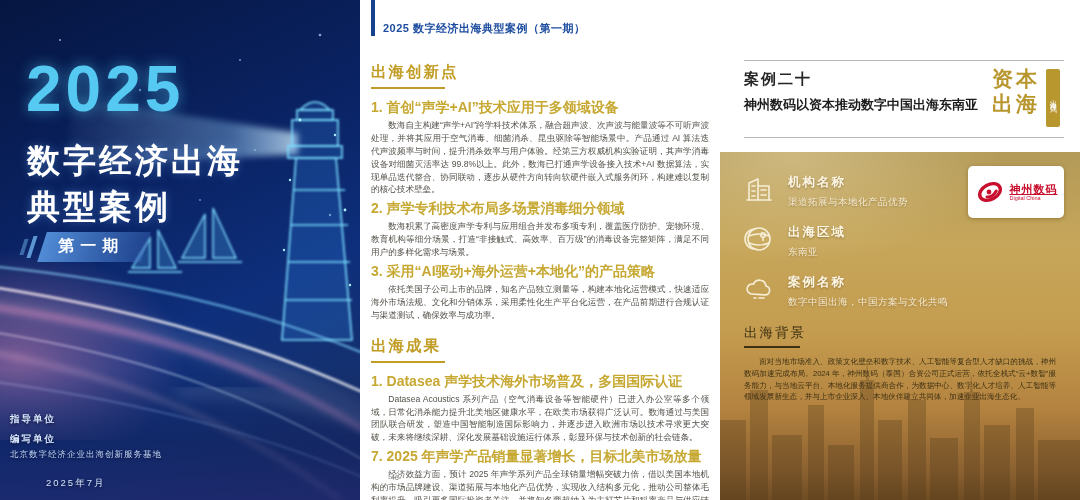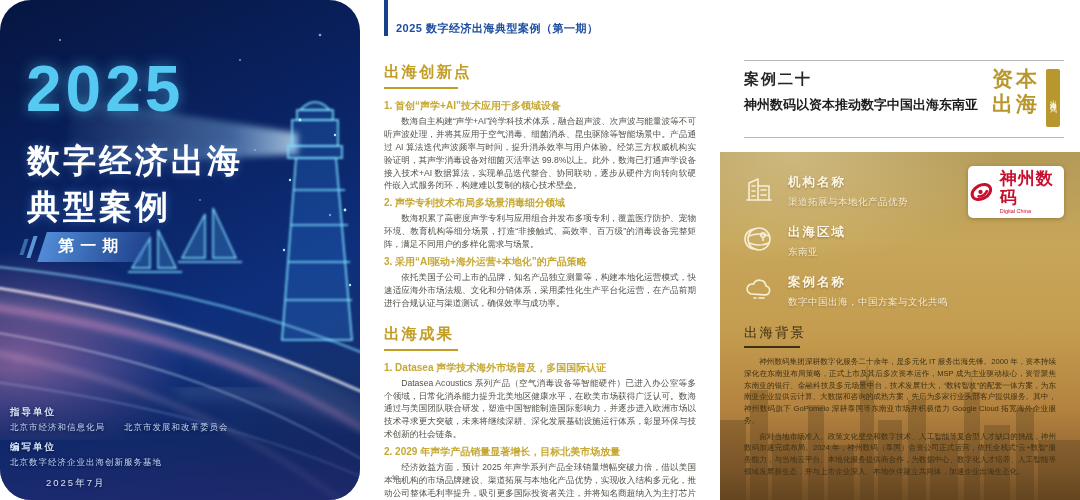--- a/index.html
+++ b/index.html
@@ -1,51 +1,51 @@
 <!DOCTYPE html>
 <html><head>
 <meta charset="utf-8">
 <style>
   * { margin:0; padding:0; box-sizing:border-box; }
   html,body { width:1080px; height:500px; overflow:hidden; }
   body { font-family:"Liberation Sans","DejaVu Sans",sans-serif; display:flex; background:#fff; }
 
   
   .cover { position:relative; width:360px; height:500px; overflow:hidden;
-    background:linear-gradient(155deg,#061641 0%,#0a2364 38%,#0e2f7c 62%,#14306f 80%,#1c2a60 100%);border-radius:31px; }
+    background:linear-gradient(155deg,#061641 0%,#0a2364 38%,#0e2f7c 62%,#14306f 80%,#1c2a60 100%); }
   .cover-art { position:absolute; inset:0; }
   .pink-glow { position:absolute; left:-60px; bottom:60px; width:260px; height:200px;
     background:radial-gradient(ellipse at 30% 60%, rgba(255,150,190,.45), rgba(255,150,190,0) 65%); }
   .sea-fade { position:absolute; left:0; bottom:0; width:100%; height:130px;
     background:linear-gradient(180deg, rgba(8,20,70,0) 0%, rgba(16,34,96,.55) 55%, rgba(30,40,110,.75) 100%); }
   .cover-year { position:absolute; left:26px; top:52px; font-size:64px; font-weight:bold;
     color:#55c9f2; letter-spacing:4px; text-shadow:0 0 14px rgba(85,201,242,.55); }
   .cover-title { position:absolute; left:27px; top:138px; color:#ffffff; font-weight:bold;
     font-size:33px; line-height:1.38; letter-spacing:3px; text-shadow:0 0 10px rgba(120,180,255,.4); }
   .issue-badge-row { position:absolute; left:22px; top:232px; display:flex; align-items:center; }
   .issue-tick { width:4px; height:22px; background:rgba(120,190,250,.75); transform:skewX(-18deg); margin-right:4px; }
   .issue-tick.small { height:16px; opacity:.6; }
   .issue-badge { transform:skewX(-18deg); background:linear-gradient(90deg, rgba(88,150,226,.9), rgba(70,120,205,.35));
     padding:4px 22px 5px 16px; margin-left:4px; }
   .issue-badge span { display:inline-block; transform:skewX(18deg); color:#fff; font-size:16px;
     font-weight:bold; letter-spacing:6px; }
   .cover-footer { position:absolute; left:10px; bottom:10px; width:100%; text-align:left;
     color:#cfe2ff; text-shadow:0 1px 3px rgba(0,10,40,.8); }
   .cover-footer .lbl { font-size:9.5px; font-weight:bold; margin-top:7px; letter-spacing:2px; color:#dbe9ff; }
   .cover-footer .orgs { font-size:8.5px; margin-top:3px; letter-spacing:1px; color:#c3d6f5; }
-  .cover-footer .date { font-size:9.5px; margin-top:8px; letter-spacing:2px; color:#d5e4fb;padding-left:36px; }
+  .cover-footer .date { font-size:9.5px; margin-top:16px; letter-spacing:2px; color:#d5e4fb;padding-left:36px; }
 
   
-  .page { position:relative; width:360px; height:500px; background:#ffffff; padding:0 24px; }
+  .page { position:relative; width:360px; height:500px; background:#ffffff; padding:0 11px; }
   .page-header { display:flex; align-items:flex-start; margin-bottom:26px; }
   .page-header .bar { width:4px; height:36px; background:#16418c; margin-right:8px; }
   .page-header .txt { padding-top:21px; color:#1d4da0; font-size:11px; font-weight:bold; letter-spacing:.5px; }
   .sec-title { color:#c19d25; font-size:15.5px; font-weight:bold; letter-spacing:2px; margin-top:2px; }
   .sec-underline { width:74px; height:2px; background:#c19d25; margin:4px 0 10px 0; }
-  .item-head { color:#c6a832; font-size:10px; font-weight:bold; margin-top:4px; margin-bottom:2px; }
+  .item-head { color:#c6a832; font-size:14px; font-weight:bold; margin-top:4px; margin-bottom:2px; }
   .item-body { color:#55514a; font-size:8.6px; line-height:1.5; text-align:justify; text-indent:2em; margin-bottom:4px; }
   .results-gap { margin-top:14px; }
   .page-num { position:absolute; left:28px; bottom:18px; font-size:7.5px; color:#8a8a8a; }
 
   
   .case { position:relative; width:360px; height:500px; background:#ffffff; overflow:hidden; }
   .case-head { position:relative; height:152px; padding:11px 24px; }
   .case-hr { position:absolute; left:24px; right:16px; height:1px; background:#b9b9b9; }
   .hr-top { top:60px; } .hr-bottom { top:137px; }
   .case-no { position:absolute; left:24px; top:70px; font-size:15px; font-weight:bold; color:#262626; letter-spacing:2px; }
@@ -64,21 +64,21 @@
   .skyline { position:absolute; left:0; bottom:0; width:100%; height:150px; opacity:.28; }
   .info-row { position:relative; display:flex; align-items:flex-start; margin-bottom:15px; }
   .info-icon { width:30px; height:30px; margin-right:14px; flex:none; }
   .info-icon svg { width:30px; height:30px; stroke:#f6eed6; fill:none; stroke-width:1.6; stroke-linecap:round; stroke-linejoin:round; }
   .info-label { font-size:12.5px; font-weight:bold; color:#fdf7e6; letter-spacing:2px; text-shadow:0 1px 2px rgba(90,60,10,.45); }
   .info-value { font-size:9.5px; color:#f6ecd4; margin-top:5px; letter-spacing:.5px; text-shadow:0 1px 2px rgba(90,60,10,.4); }
   .logo-card { position:absolute; right:16px; top:14px; width:96px; height:52px; background:#fff;
     border-radius:5px; display:flex; align-items:center; justify-content:center; gap:5px;
     box-shadow:0 1px 4px rgba(80,50,0,.35); }
   .logo-text { color:#c8102e; line-height:1.1; }
-  .logo-cn { font-size:17px; font-weight:bold; letter-spacing:1px; }
+  .logo-cn { font-size:11px; font-weight:bold; letter-spacing:1px;text-decoration:underline; }
   .logo-en { font-size:5.5px; }
   .bg-title { position:relative; font-size:13.5px; font-weight:normal; color:#3e3013; letter-spacing:2px; margin-top:6px; }
   .bg-underline { position:relative; width:56px; height:2px; background:#3e3013; margin:4px 0 8px 0; }
   .bg-para { position:relative; font-size:7.6px; line-height:1.55; color:#3f3114; text-align:justify;
     text-indent:2em; margin-bottom:4px; }
 </style>
 </head>
 <body>
 
 <div class="cover">
@@ -163,21 +163,20 @@
   </div>
   <div class="issue-badge-row">
     <div class="issue-tick small"></div>
     <div class="issue-tick"></div>
     <div class="issue-badge">
       <span>第一期</span>
     </div>
   </div>
   <div class="cover-footer">
     <div class="lbl">指导单位</div>
-    <div class="orgs">北京市经济和信息化局　　北京市发展和改革委员会</div>
     <div class="lbl">编写单位</div>
     <div class="orgs">北京数字经济企业出海创新服务基地</div>
     <div class="date">2025年7月</div>
   </div>
 </div>
 
 <div class="page">
   <div class="page-header">
     <div class="bar"></div>
     <div class="txt">2025 数字经济出海典型案例（第一期）</div>
@@ -192,21 +191,21 @@
     <div class="item-body">数海积累了高密度声学专利与应用组合并发布多项专利，覆盖医疗防护、宠物环境、教育机构等细分场景，打造“非接触式、高效率、百万级”的消毒设备完整矩阵，满足不同用户的多样化需求与场景。</div>
     <div class="item-head">3. 采用“AI驱动+海外运营+本地化”的产品策略</div>
     <div class="item-body">依托美国子公司上市的品牌，知名产品独立测量等，构建本地化运营模式，快速适应海外市场法规、文化和分销体系，采用柔性化生产平台化运营，在产品前期进行合规认证与渠道测试，确保效率与成功率。</div>
   </div>
 
   <div class="results-gap">
     <div class="sec-title">出海成果</div>
     <div class="sec-underline"></div>
     <div class="item-head">1. Datasea 声学技术海外市场普及，多国国际认证</div>
     <div class="item-body">Datasea Acoustics 系列产品（空气消毒设备等智能硬件）已进入办公室等多个领域，日常化消杀能力提升北美地区健康水平，在欧美市场获得广泛认可。数海通过与美国团队联合研发，塑造中国智能制造国际影响力，并逐步进入欧洲市场以技术寻求更大突破，未来将继续深耕、深化发展基础设施运行体系，彰显环保与技术创新的社会链条。</div>
-    <div class="item-head">2. 2029 年声学产品销量显著增长，目标北美市场放量</div>
+    <div class="item-head">7. 2025 年声学产品销量显著增长，目标北美市场放量</div>
     <div class="item-body">经济效益方面，预计 2025 年声学系列产品全球销量增幅突破力倍，借以美国本地机构的市场品牌建设、渠道拓展与本地化产品优势，实现收入结构多元化，推动公司整体毛利率提升，吸引更多国际投资者关注，并将知名商超纳入为主打芯片和科率产品与供应链的整合，为赢得下游利润增长打下基础。</div>
 
   </div>
 
   <div class="page-num">-46-</div>
 </div>
 
 <div class="case">
   <div class="case-head">
     <div class="case-hr hr-top"></div>
@@ -302,16 +301,15 @@
         </svg>
       </div>
       <div>
         <div class="info-label">案例名称</div>
         <div class="info-value">数字中国出海，中国方案与文化共鸣</div>
       </div>
     </div>
 
     <div class="bg-title">出海背景</div>
     <div class="bg-underline"></div>
-    <div class="bg-para">神州数码集团深耕数字化服务二十余年，是多元化 IT 服务出海先锋。2000 年，资本持续深化在东南亚布局策略，正式上市及其后多次资本运作，MSP 成为主业驱动核心，资管聚焦东南亚的银行、金融科技及多元场景中台，技术发展壮大，“数转智改”的配套一体方案，为东南亚企业提供云计算、大数据和咨询的成熟方案，先后为多家行业头部客户提供服务。其中，神州数码旗下 GoPomelo 深耕泰国等东南亚市场并积极借力 Google Cloud 拓宽海外企业服务。</div>
     <div class="bg-para">面对当地市场准入、政策文化壁垒和数字技术、人工智能等复合型人才缺口的挑战，神州数码加速完成布局。2024 年，神州数码（泰国）合资公司正式运营，依托全栈式“云+数智”服务能力，与当地云平台、本地化服务提供商合作，为数据中心、数字化人才培养、人工智能等领域发展新生态，并与上市企业深入、本地伙伴建立共同体，加速企业出海生态化。</div>
   </div>
 </div>
 
 </body></html>

